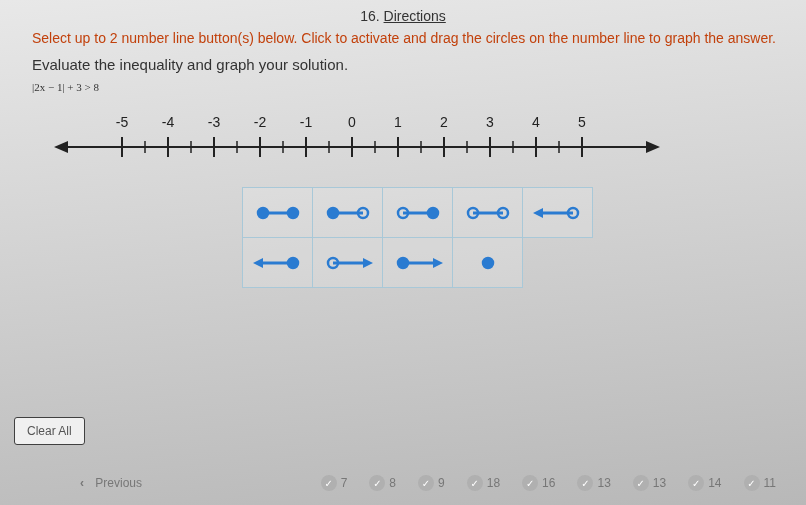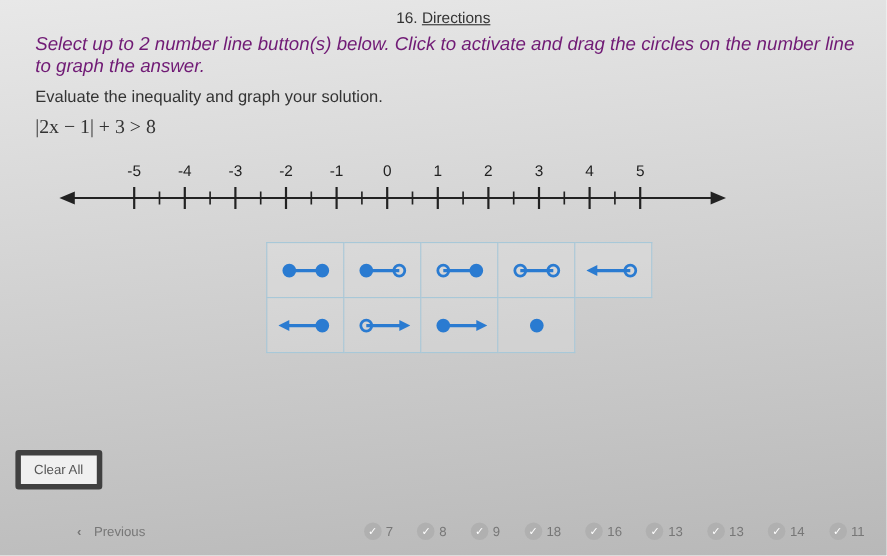--- a/index.html
+++ b/index.html
@@ -7,23 +7,23 @@
       font-family: Arial, sans-serif;
       background: linear-gradient(175deg, #e8e8e8 0%, #d0d0d0 50%, #b8b8b8 100%);
       width: 806px;
       height: 505px;
       padding: 8px 12px;
       color: #333;
       position: relative;
     }
     .question-number { font-size: 14px; margin-bottom: 6px; text-align: center; }
     .directions-link { text-decoration: underline; color: #333; }
-    .instructions { font-size: 17px; font-style: italic; margin: 4px 0 10px 20px; color: #701a75; }
+    .instructions { font-size: 14px; margin: 4px 0 10px 20px; color: #c2410c; }
     .prompt { font-size: 15px; margin: 0 0 8px 20px; }
-    .expr { font-family: 'Times New Roman', serif; font-size: 18px; margin: 0 0 14px 20px; }
+    .expr { font-family: 'Times New Roman', serif; font-size: 11px; margin: 0 0 14px 20px; }
     
     .number-line { margin: 10px 0 20px 40px; }
     .number-line svg { display: block; }
     
     .palette { margin-left: 230px; margin-top: 10px; }
     .palette table { border-collapse: collapse; }
     .palette td {
       border: 1px solid #a8c8d8;
       width: 70px;
       height: 50px;
@@ -33,33 +33,33 @@
       cursor: pointer;
     }
     .palette svg { display: block; margin: 0 auto; }
     
     .clear-all {
       position: absolute;
       left: 14px;
       bottom: 60px;
       font-size: 12px;
       padding: 6px 12px;
-      border: 5px solid #404040;
+      border: 1px solid #404040;
       background: #f0f0f0;
       border-radius: 3px;
       color: #555;
       cursor: pointer;
     }
     
     .bottom-bar {
       position: absolute;
       left: 0; right: 0; bottom: 6px;
       display: flex;
       align-items: center;
-      padding: 8px 10px;
+      padding: 8px 20px;
       font-size: 12px;
       color: #666;
     }
     .prev-btn { cursor: pointer; color: #777; padding-left: 60px; }
     .prev-btn .chev { margin-right: 8px; font-weight: bold; }
     .nav-items { display: flex; gap: 22px; margin-left: auto; margin-right: 10px; }
     .nav-item { display: flex; align-items: center; gap: 4px; color: #777; }
     .check {
       width: 16px; height: 16px;
       border-radius: 50%;

